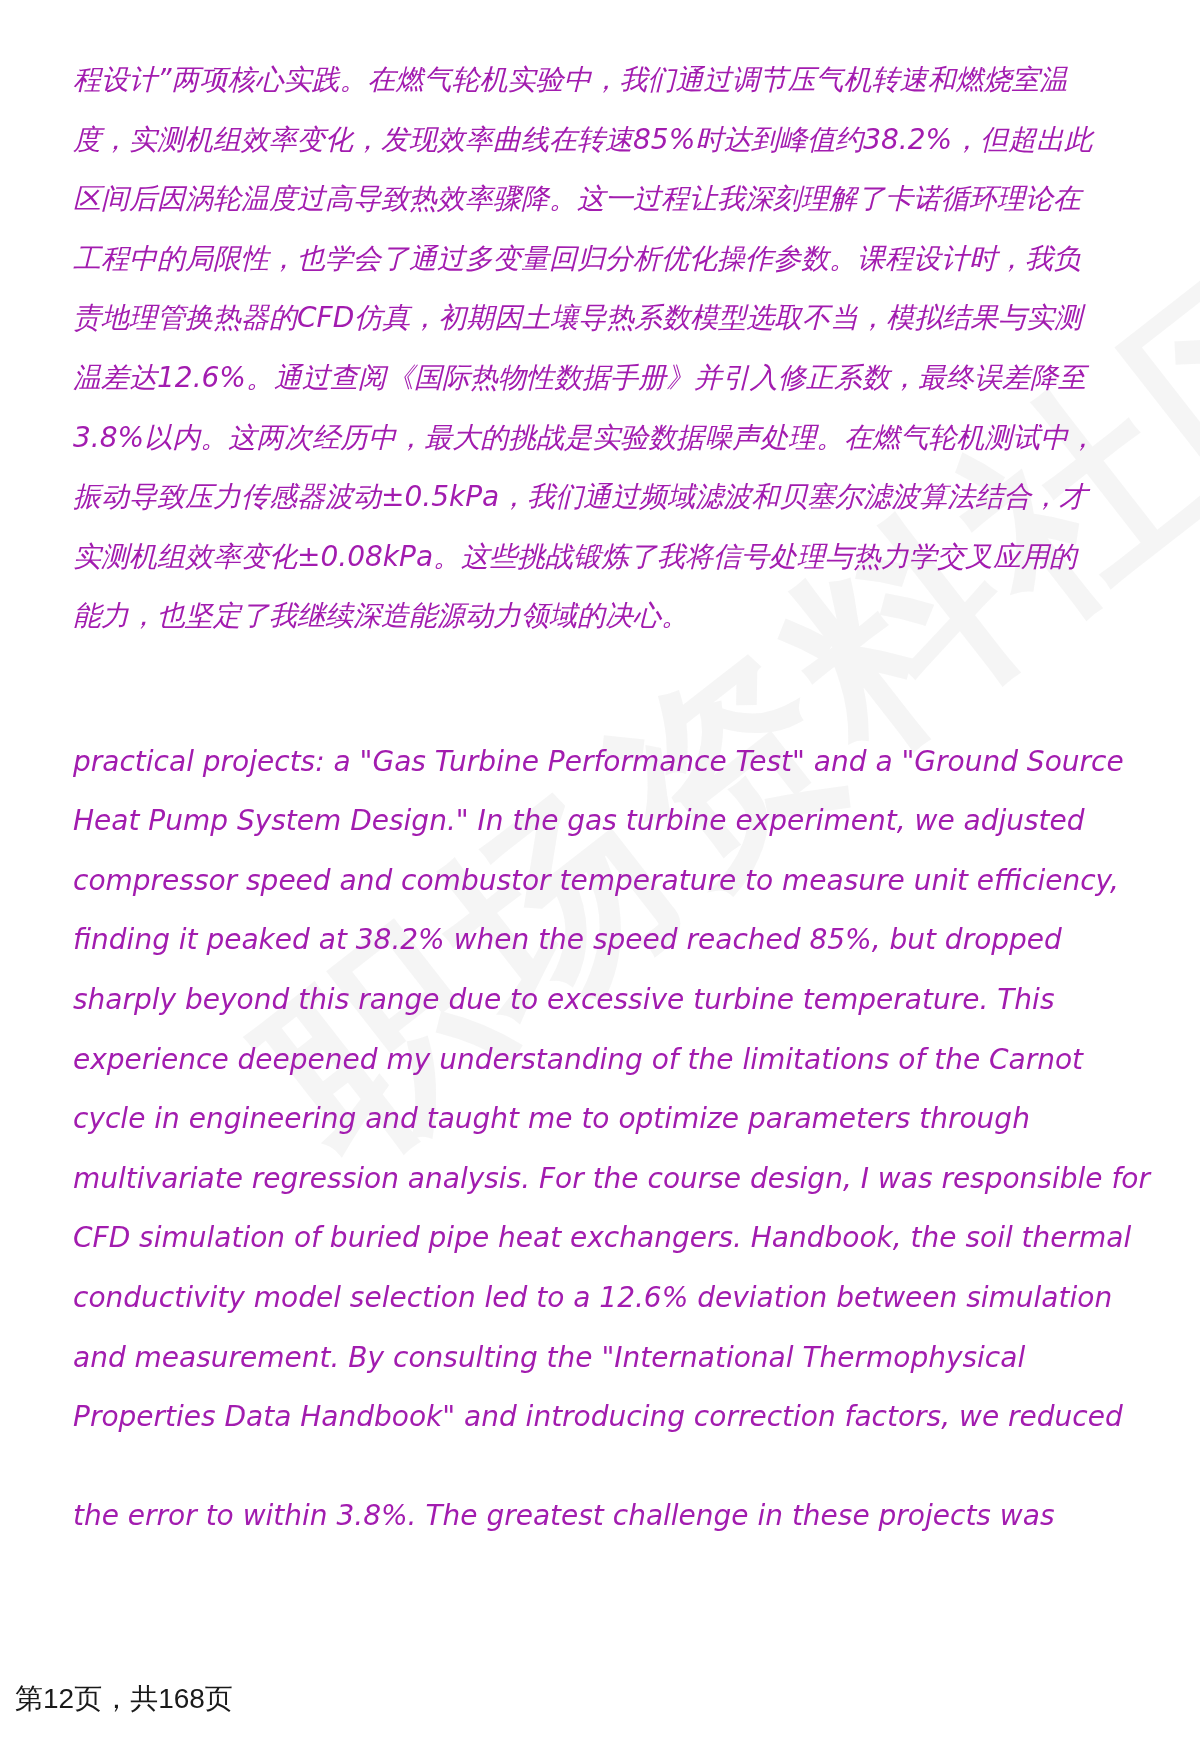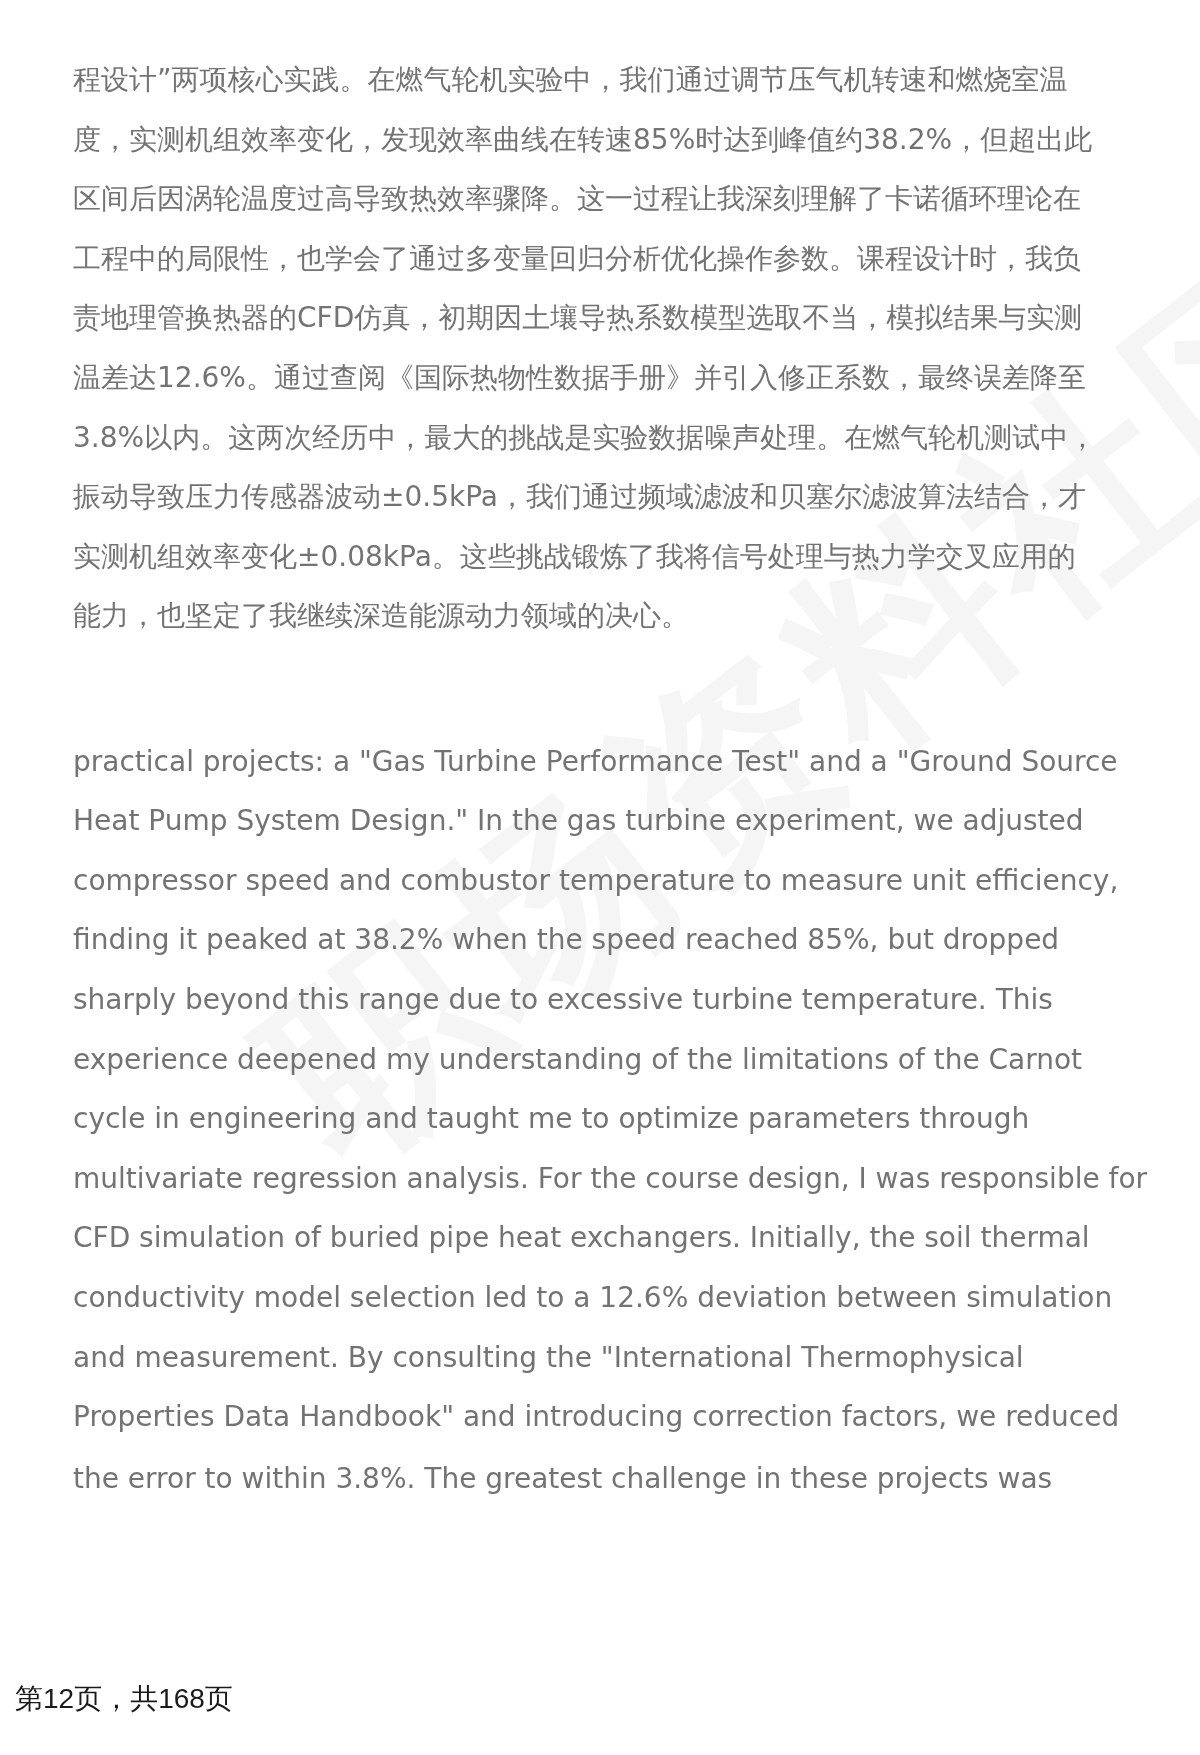--- a/index.html
+++ b/index.html
@@ -1,20 +1,20 @@
 <!DOCTYPE html>
 <html><head>
 <meta charset="utf-8">
 <style>
   html,body{margin:0;padding:0;background:#fff;}
   body{width:1200px;height:1755px;position:relative;overflow:hidden;}
   .page{position:absolute;left:0;top:0;width:1200px;height:1755px;background:#fff;}
   .watermark{position:absolute;left:160px;top:560px;font-family:"DejaVu Sans",sans-serif;font-size:210px;font-weight:bold;
     color:rgba(200,200,200,0.18);transform:rotate(-38deg);white-space:nowrap;pointer-events:none;letter-spacing:10px;}
-  .line{position:absolute;left:73px;font-family:"DejaVu Sans",sans-serif;font-size:28px;color:#737373;white-space:nowrap;line-height:36px;}
+  .line{position:absolute;left:73px;font-family:"DejaVu Sans",sans-serif;font-size:28px;color:#a21caf;white-space:nowrap;line-height:36px;font-style:italic;}
   .footer{position:absolute;left:15px;width:1200px;top:1680px;font-family:Liberation Sans, sans-serif;font-size:28px;color:#1a1a1a;}
 </style>
 </head>
 <body>
 
 <div class="page">
   <div class="watermark">职场资料社区</div>
 
   <div class="line" style="top:62px">程设计”两项核心实践。在燃气轮机实验中，我们通过调节压气机转速和燃烧室温</div>
   <div class="line" style="top:122px">度，实测机组效率变化，发现效率曲线在转速85%时达到峰值约38.2%，但超出此</div>
@@ -28,20 +28,20 @@
   <div class="line" style="top:598px">能力，也坚定了我继续深造能源动力领域的决心。</div>
 
   <div class="line" style="top:744px">practical projects: a "Gas Turbine Performance Test" and a "Ground Source</div>
   <div class="line" style="top:803px">Heat Pump System Design." In the gas turbine experiment, we adjusted</div>
   <div class="line" style="top:863px">compressor speed and combustor temperature to measure unit efficiency,</div>
   <div class="line" style="top:922px">finding it peaked at 38.2% when the speed reached 85%, but dropped</div>
   <div class="line" style="top:982px">sharply beyond this range due to excessive turbine temperature. This</div>
   <div class="line" style="top:1042px">experience deepened my understanding of the limitations of the Carnot</div>
   <div class="line" style="top:1101px">cycle in engineering and taught me to optimize parameters through</div>
   <div class="line" style="top:1161px">multivariate regression analysis. For the course design, I was responsible for</div>
-  <div class="line" style="top:1220px">CFD simulation of buried pipe heat exchangers. Initially, the soil thermal</div>
+  <div class="line" style="top:1220px">CFD simulation of buried pipe heat exchangers. Handbook, the soil thermal</div>
   <div class="line" style="top:1280px">conductivity model selection led to a 12.6% deviation between simulation</div>
   <div class="line" style="top:1340px">and measurement. By consulting the "International Thermophysical</div>
   <div class="line" style="top:1399px">Properties Data Handbook" and introducing correction factors, we reduced</div>
-  <div class="line" style="top:1461px">the error to within 3.8%. The greatest challenge in these projects was</div>
+  <div class="line" style="top:1498px">the error to within 3.8%. The greatest challenge in these projects was</div>
 
   <div class="footer">第12页，共168页</div>
 </div>
 
 </body></html>

